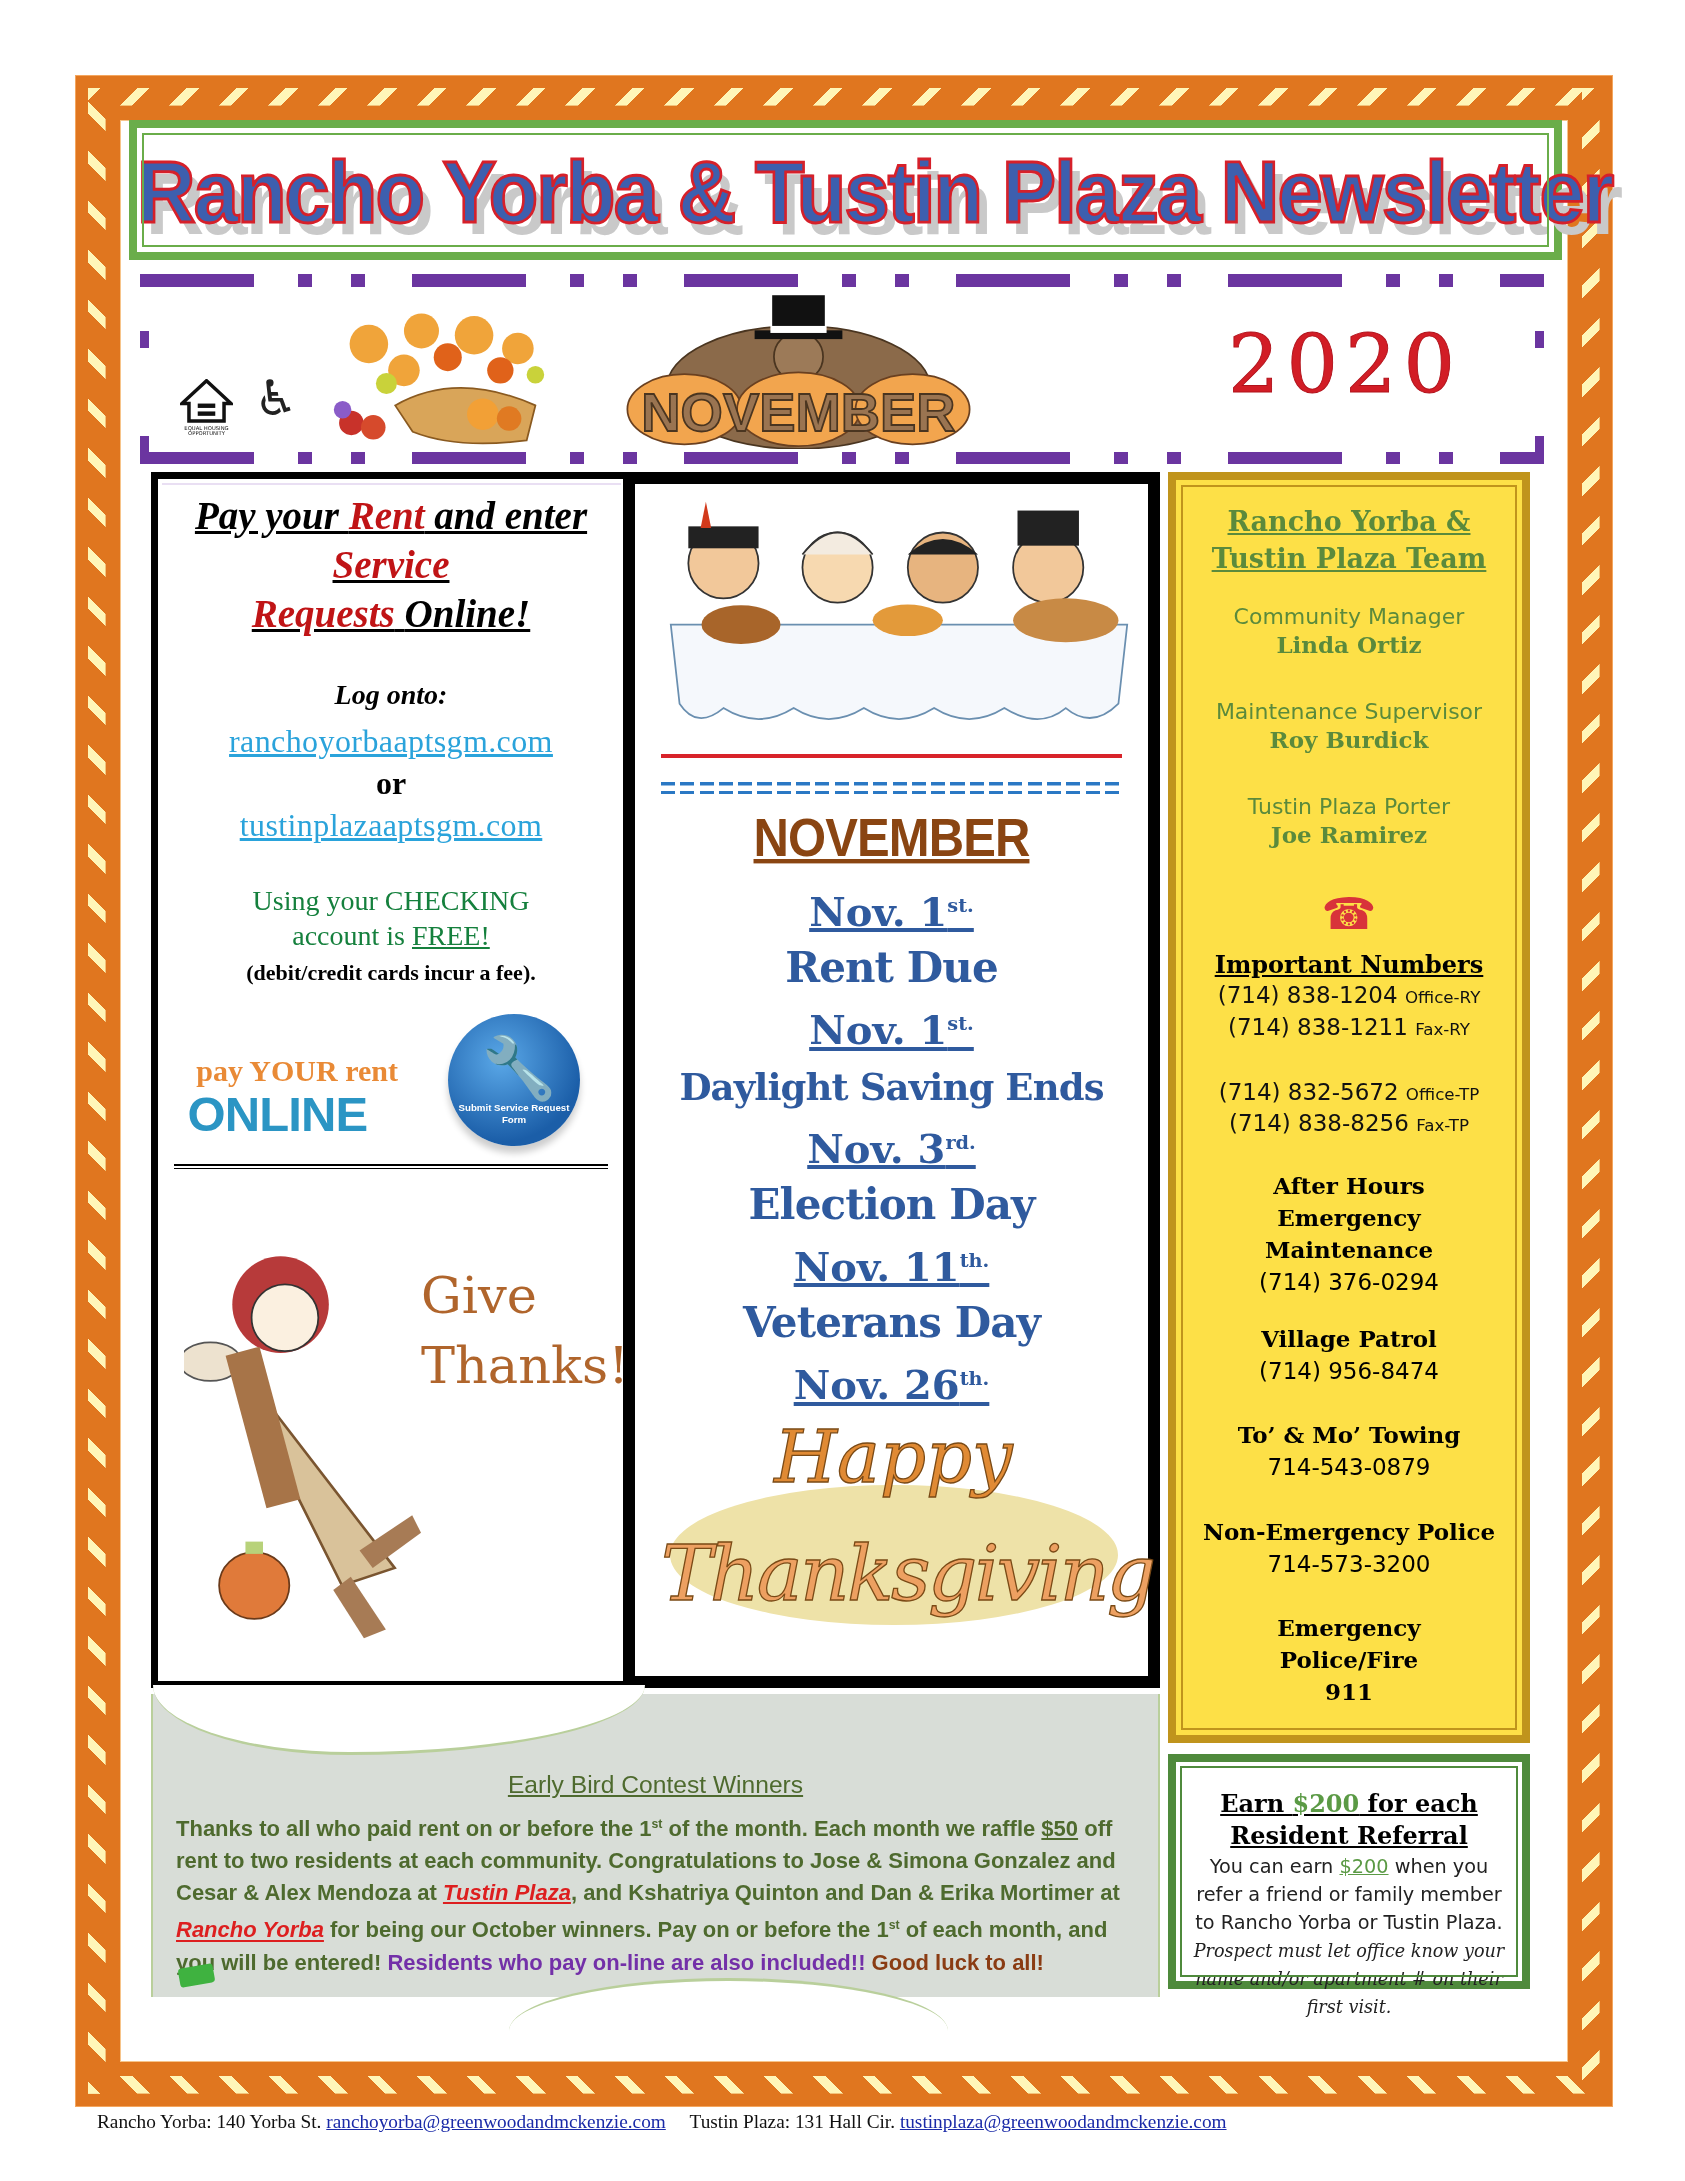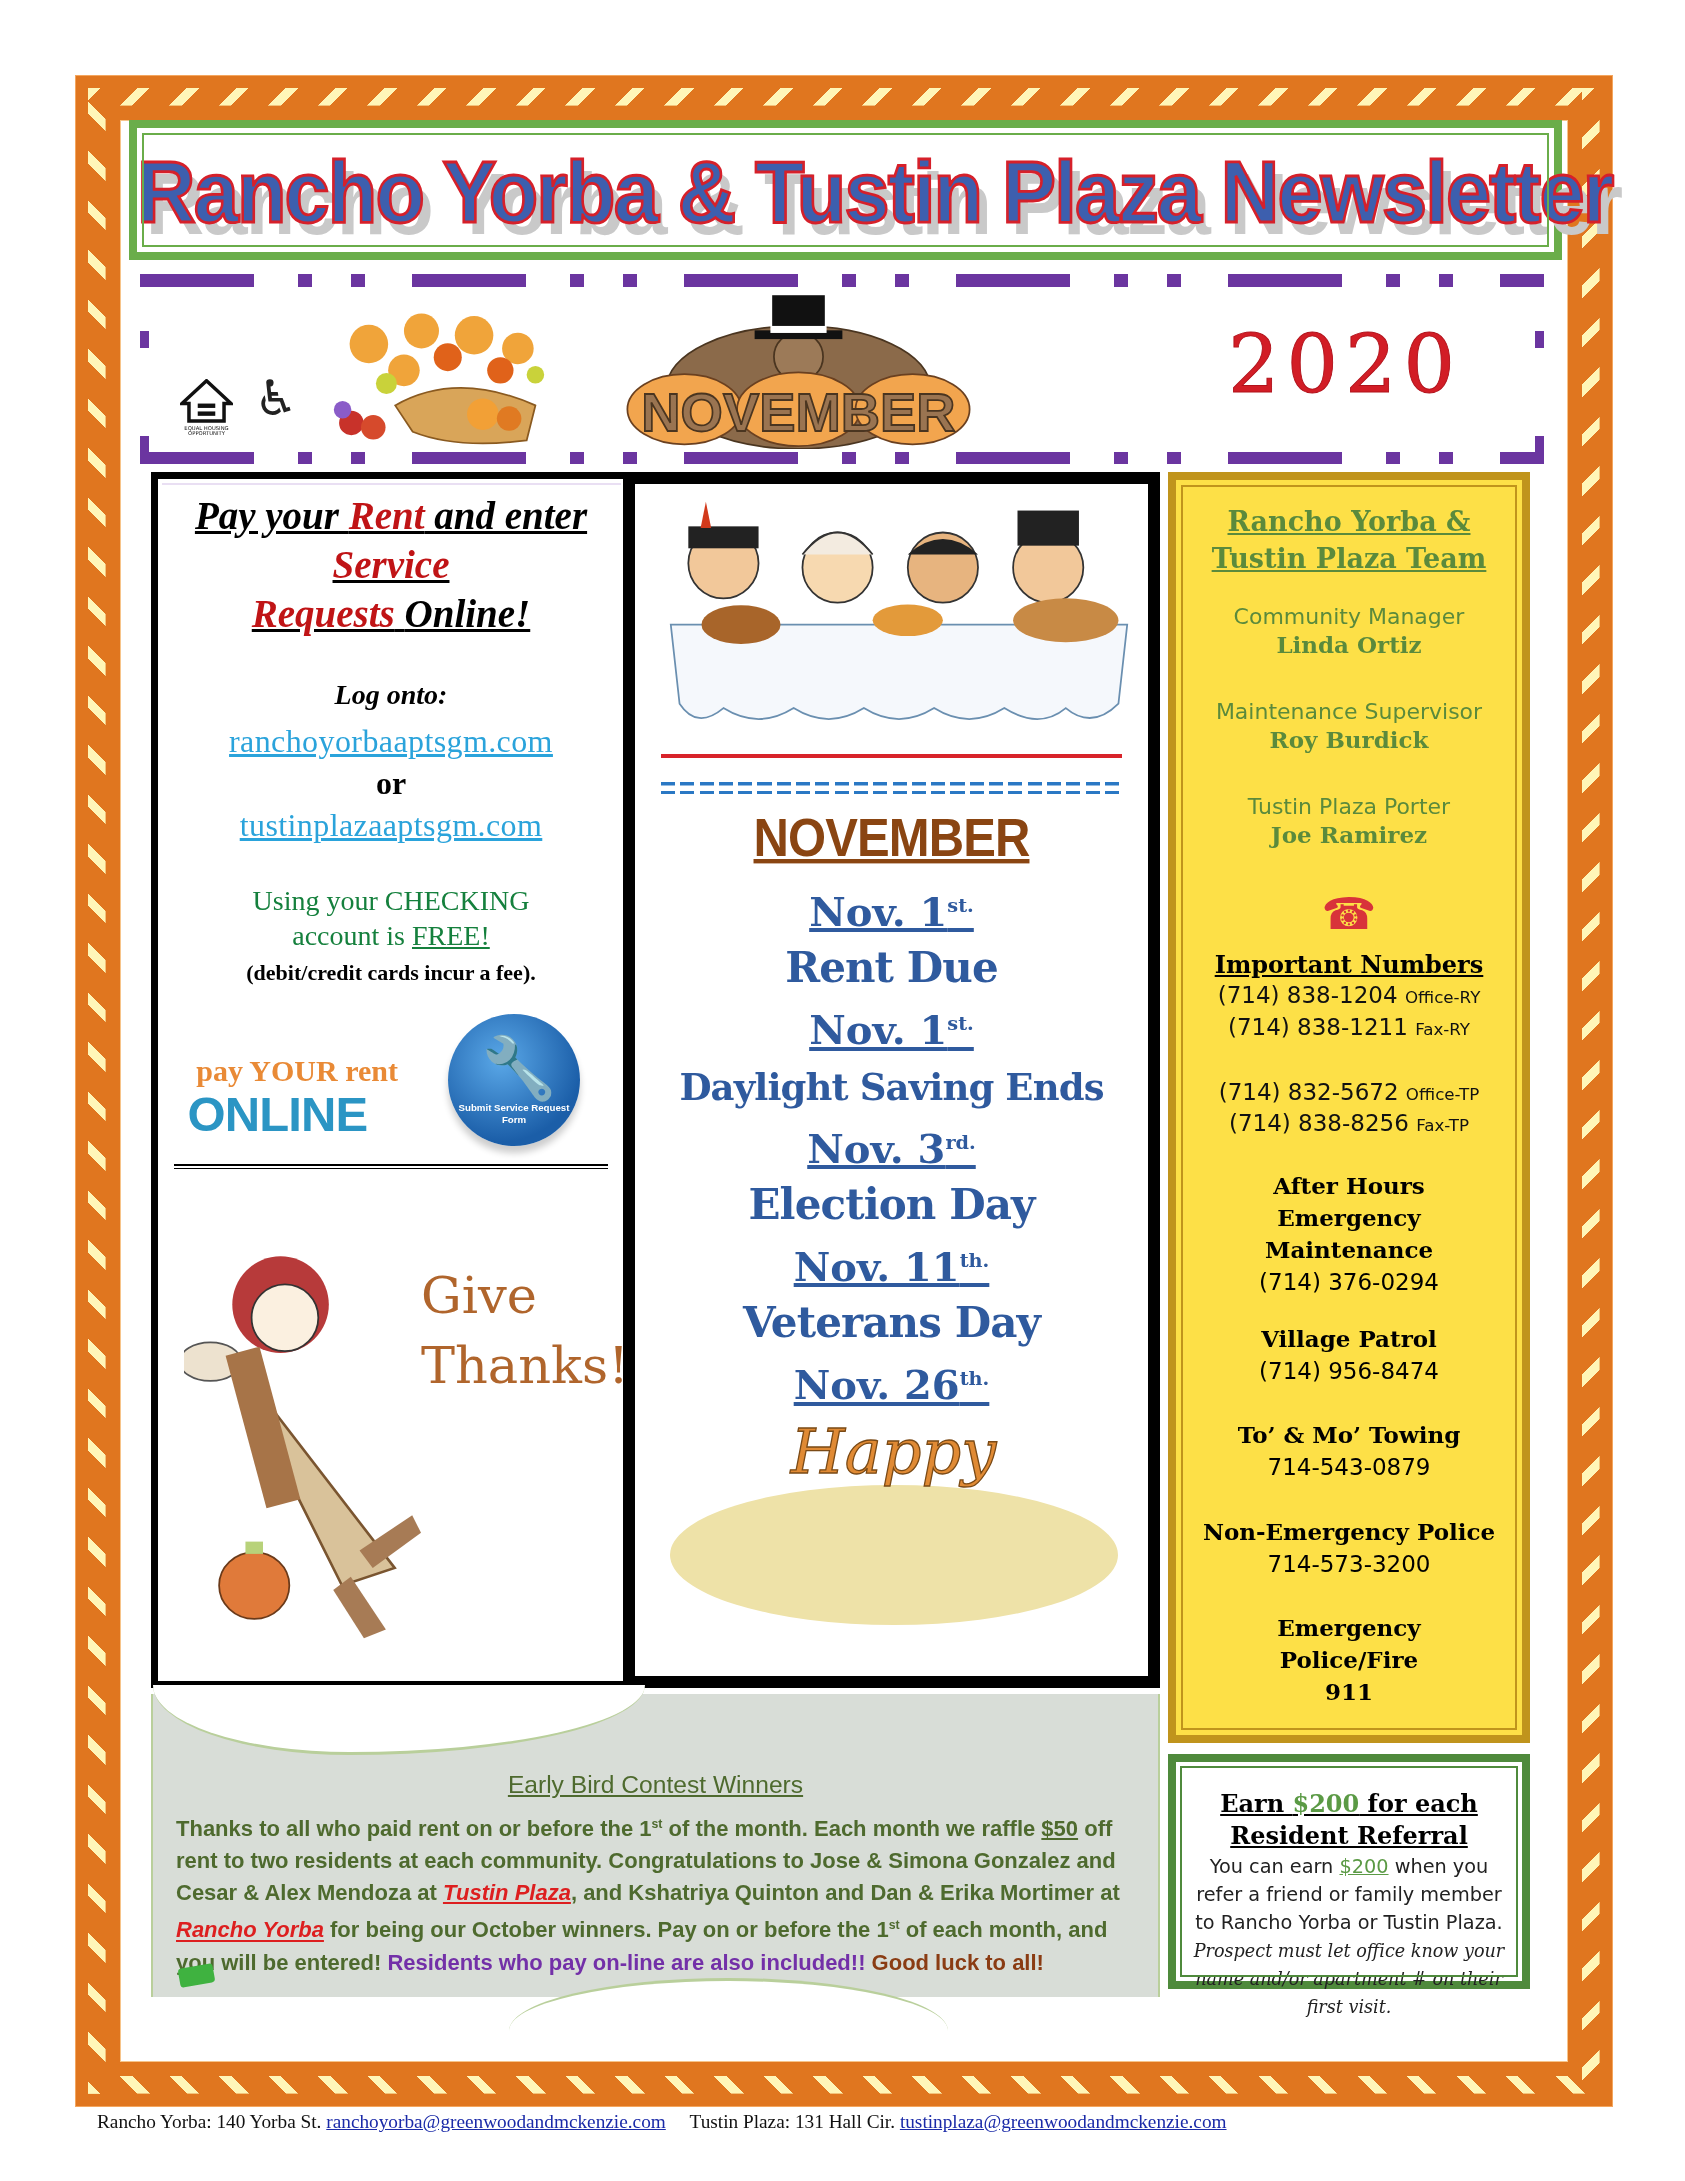--- a/index.html
+++ b/index.html
@@ -146,21 +146,21 @@
     font-family: "Liberation Sans", sans-serif; font-weight: 900; font-size: 49px; color: #8a4512;
     text-decoration: underline; letter-spacing: -0.9px; transform: scaleY(1.1);
   }
   .events { position: absolute; left: 0; right: 0; top: 395px; text-align: center; color: #2f5a9e; font-family: "DejaVu Serif", serif; }
   .ev-date { font-size: 40px; line-height: 54px; text-decoration: underline; font-weight: bold; }
   .ev-date sup { font-size: 19.3px; }
   .ev-name { font-size: 42px; line-height: 58px; font-weight: bold; letter-spacing: -0.9px; }
   .ev-name.small { font-size: 37px; }
   .thanksgiving-art { position: absolute; left: 26px; top: 922px; width: 465px; height: 263px; }
   .tg-oval { position: absolute; left: 8.8px; top: 79px; width: 448px; height: 140px; border-radius: 50%; background: #eee2a8; }
-  .tg-happy { position: absolute; left: 0; right: 0; top: 8.8px; text-align: center; font-family: "DejaVu Serif", serif; font-style: italic; font-size: 62px; color: #e08a34; -webkit-text-stroke: 1.3px #7a4a16; }
+  .tg-happy { position: absolute; left: 0; right: 0; top: 8.8px; text-align: center; font-family: "DejaVu Serif", serif; font-style: italic; font-size: 72px; color: #e08a34; -webkit-text-stroke: 1.3px #7a4a16; }
   .tg-thanks { position: absolute; left: 0; right: 0; top: 123px; text-align: center; font-family: "DejaVu Serif", serif; font-style: italic; font-size: 77px; color: #eda061; -webkit-text-stroke: 1.3px #7a4a16; letter-spacing: -2.6px; }
 
   
   .team-head { position: absolute; left: 0; right: 0; top: 23px; text-align: center; font-family: "DejaVu Serif", serif; font-weight: bold; font-size: 27px; line-height: 37px; color: #5b8a3c; text-decoration: underline; }
   .role { position: absolute; left: 0; right: 0; text-align: center; font-family: "DejaVu Sans", sans-serif; color: #5b8a3c; font-size: 22px; line-height: 28px; }
   .role b { font-family: "DejaVu Serif", serif; font-size: 23px; }
   .phone-icon { position: absolute; left: 0; right: 0; top: 408px; text-align: center; font-size: 44px; color: #d8333a; font-family: "DejaVu Sans", sans-serif; }
   .nums-head { position: absolute; left: 0; right: 0; top: 470px; text-align: center; font-family: "DejaVu Serif", serif; font-weight: bold; font-size: 24px; text-decoration: underline; color: #000; }
   .numline { position: absolute; left: 0; right: 0; text-align: center; font-family: "DejaVu Sans", sans-serif; font-size: 23px; color: #111; }
   .numline small { font-size: 16.7px; }
@@ -338,20 +338,21 @@
     <div class="ev-name small">Daylight Saving Ends</div>
     <div class="ev-date"><span>Nov. 3</span><sup>rd.</sup></div>
     <div class="ev-name">Election Day</div>
     <div class="ev-date"><span>Nov. 11</span><sup>th.</sup></div>
     <div class="ev-name">Veterans Day</div>
     <div class="ev-date"><span>Nov. 26</span><sup>th.</sup></div>
   </div>
   <div class="thanksgiving-art">
     <div class="tg-oval"></div>
     <div class="tg-happy">Happy</div>
+    <div class="tg-thanks">Thanksgiving</div>
   </div>
 </div>
 
 <div class="col-right">
   <div class="team-head">Rancho Yorba &amp; Tustin Plaza Team</div>
   <div class="role" style="top:123px">
     <span>Community Manager</span><br><b>Linda Ortiz</b>
   </div>
   <div class="role" style="top:313px">
     <span>Tustin Plaza Porter</span><br><b>Joe Ramirez</b>

